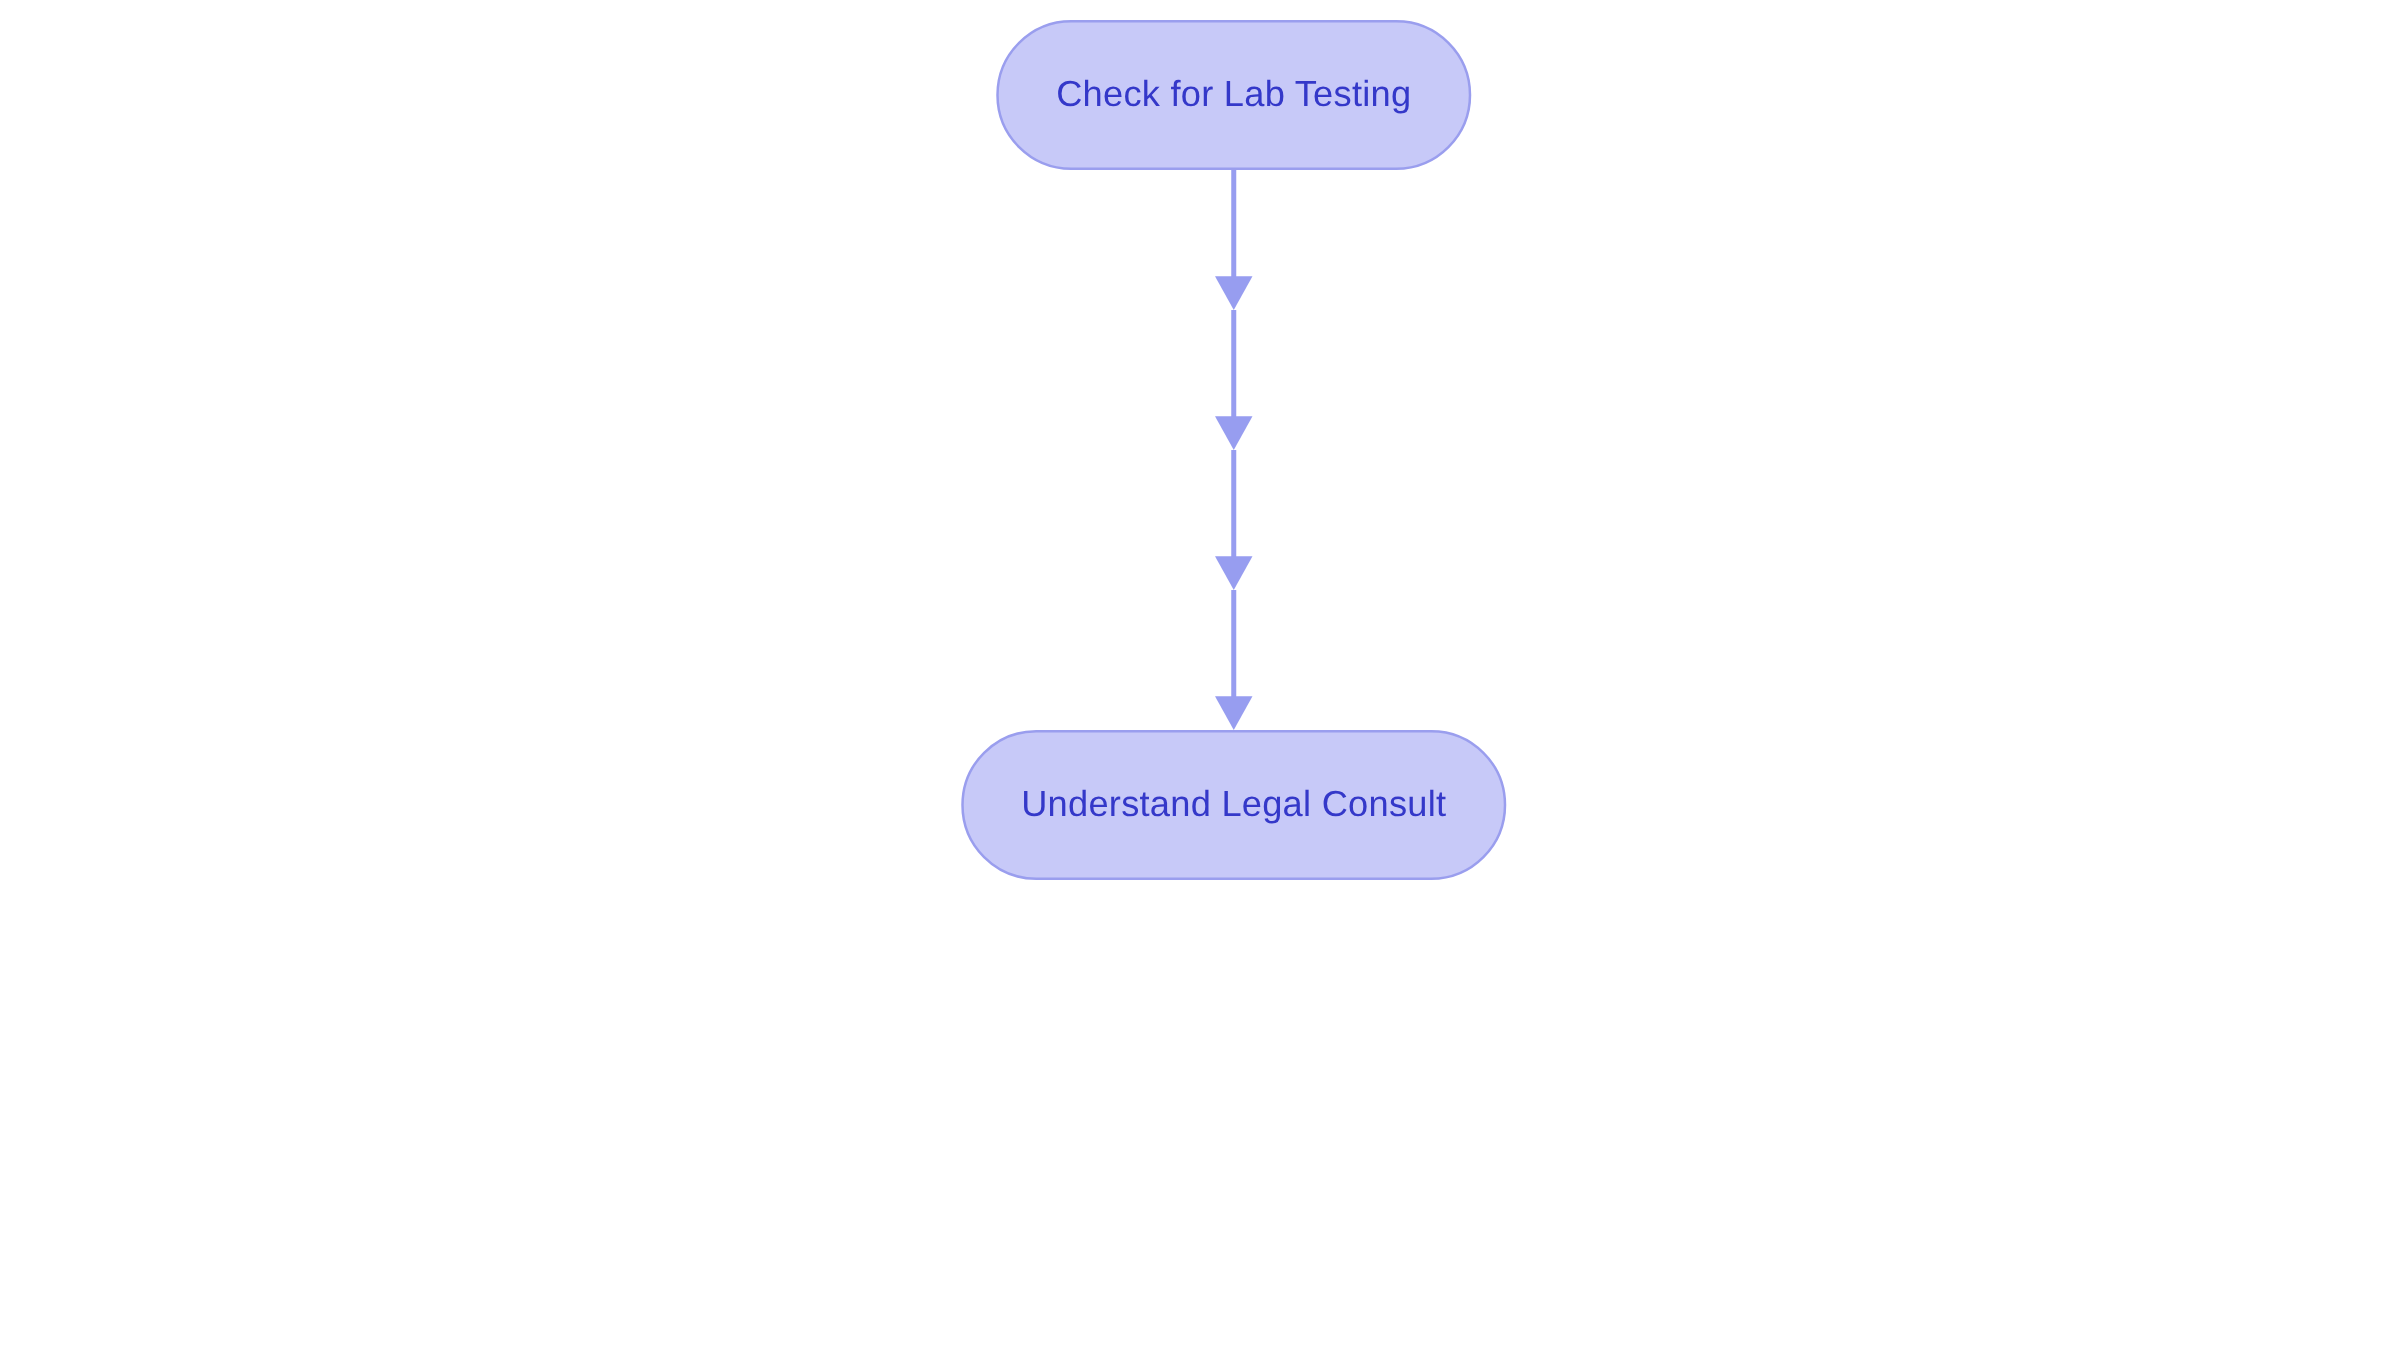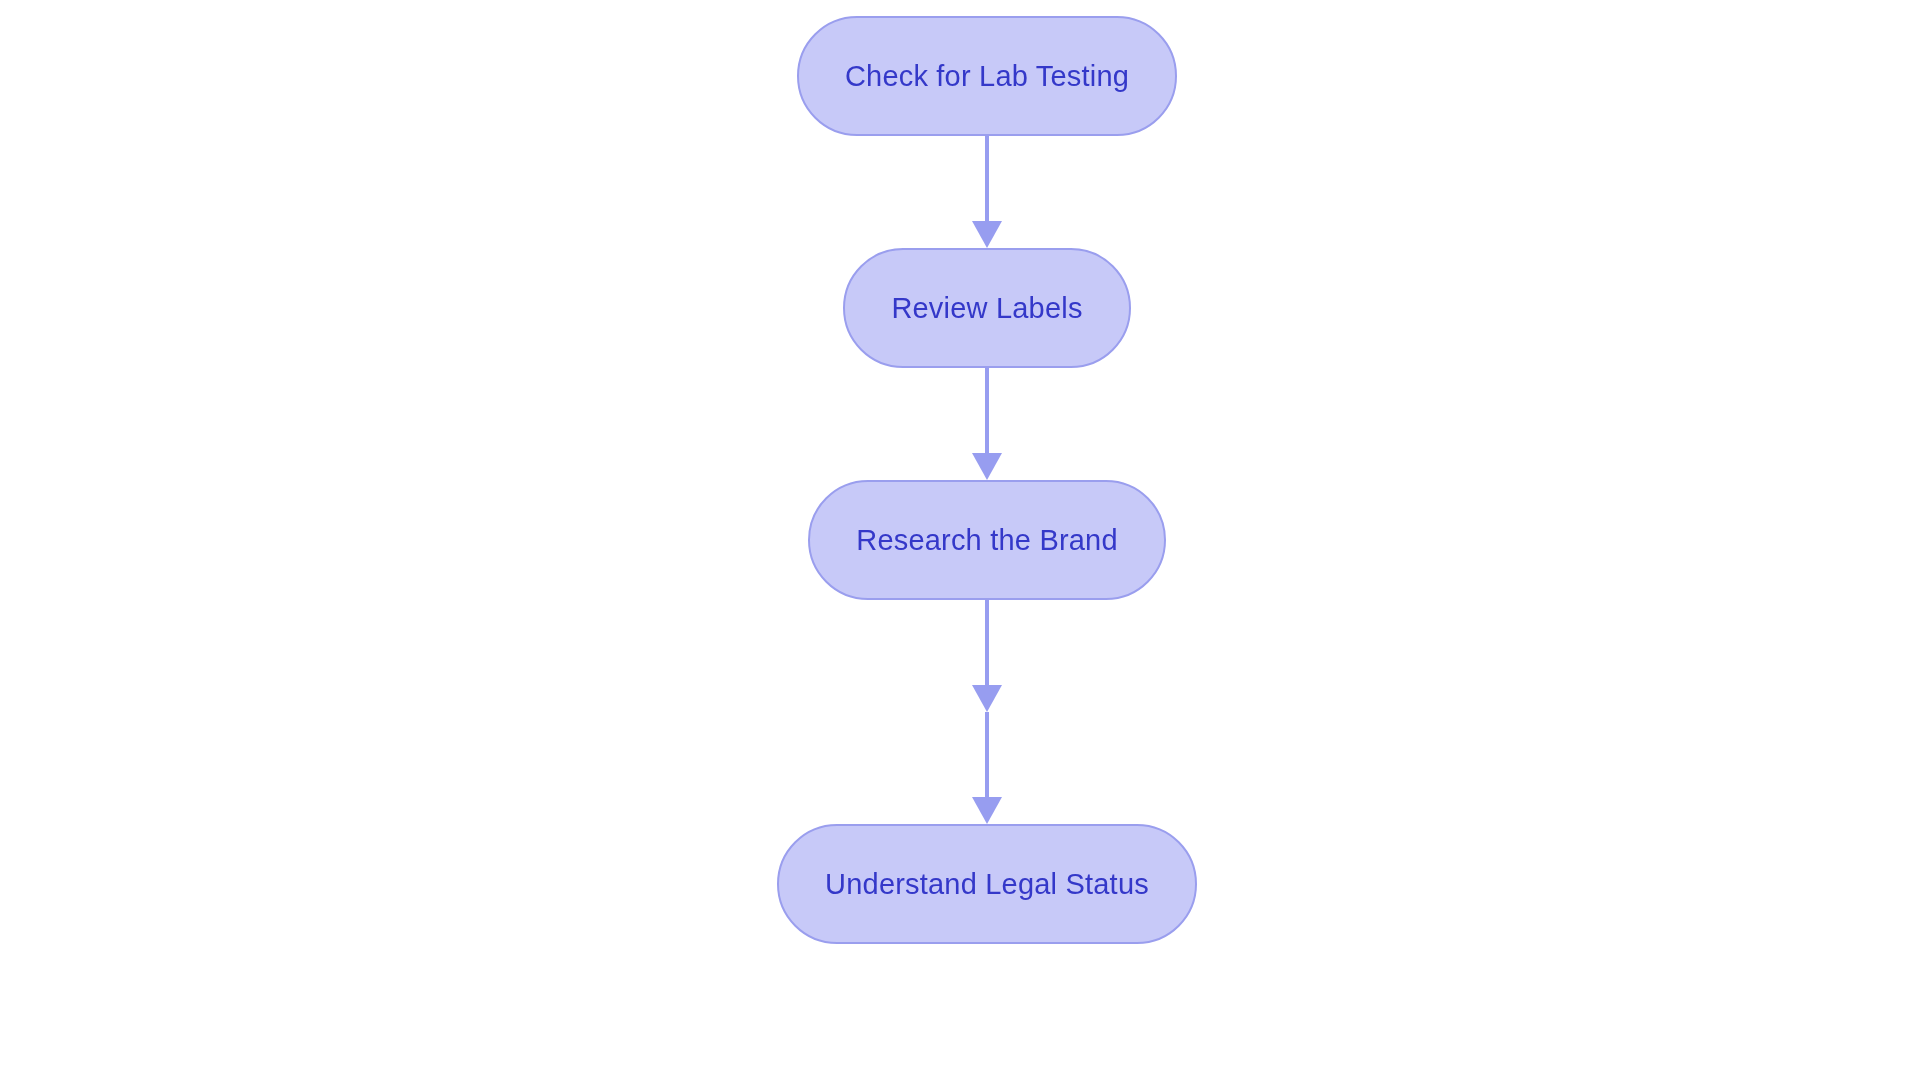--- a/index.html
+++ b/index.html
@@ -82,42 +82,36 @@
 
     <div class="flow-node">
       <span class="node-label">Check for Lab Testing</span>
     </div>
 
     <div class="connector">
       <div class="line"></div>
       <div class="head"></div>
     </div>
 
-    <div class="flow-node">
-      <span class="node-label">Review Labels</span>
-    </div>
 
     <div class="connector">
       <div class="line"></div>
       <div class="head"></div>
     </div>
 
-    <div class="flow-node">
-      <span class="node-label">Research the Brand</span>
-    </div>
 
     <div class="connector">
       <div class="line"></div>
       <div class="head"></div>
     </div>
 
 
     <div class="connector">
       <div class="line"></div>
       <div class="head"></div>
     </div>
 
     <div class="flow-node">
-      <span class="node-label">Understand Legal Status</span>
+      <span class="node-label">Understand Legal Consult</span>
     </div>
 
   </div>
 </div>
 
 </body></html>

